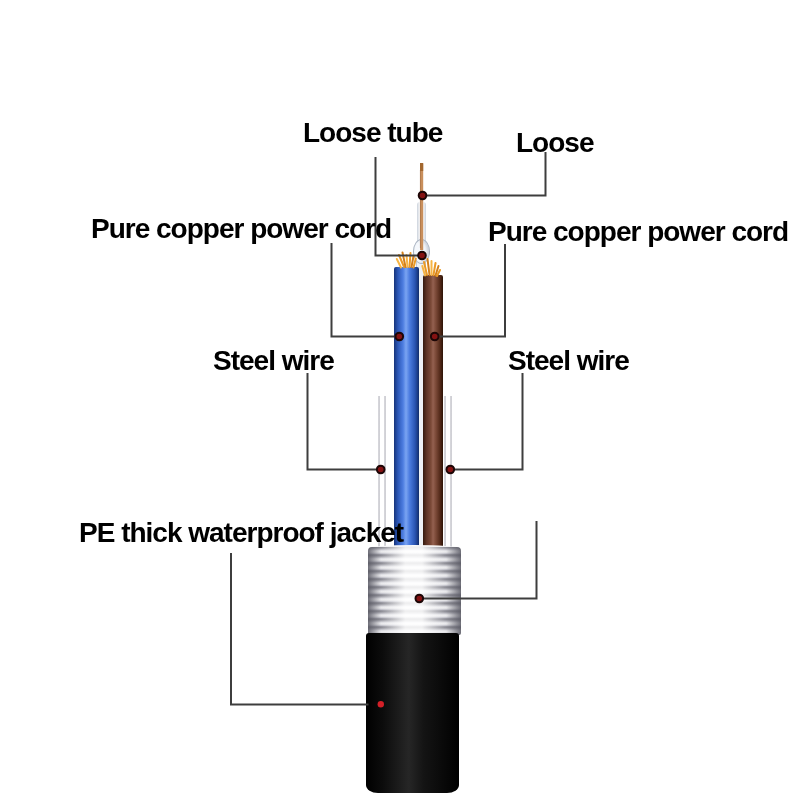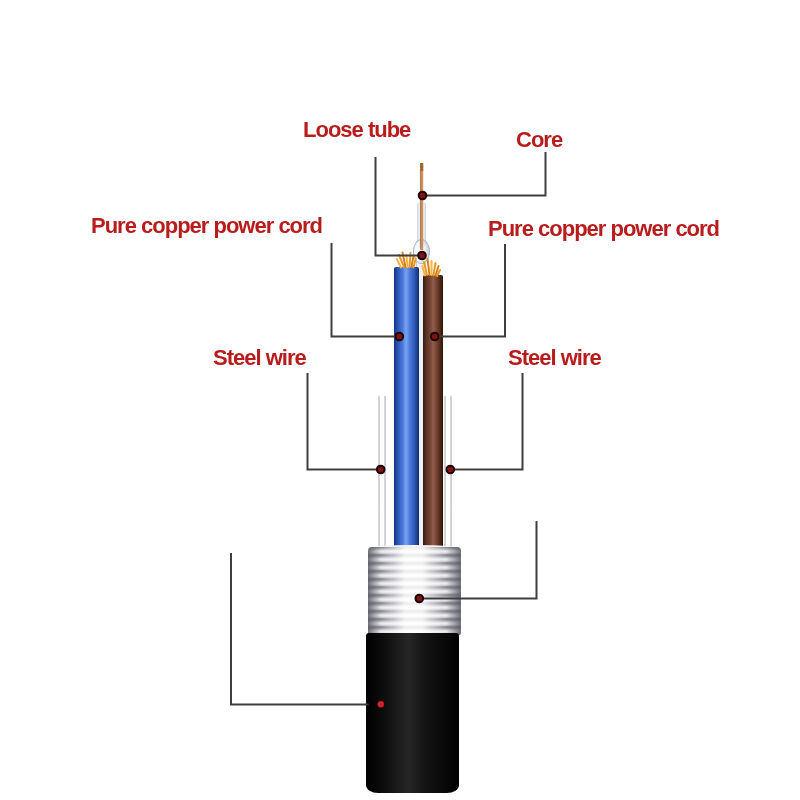--- a/index.html
+++ b/index.html
@@ -7,22 +7,22 @@
     position: relative;
     width: 800px;
     height: 800px;
     background: #ffffff;
     overflow: hidden;
     font-family: "Liberation Sans", sans-serif;
   }
   
   .callout {
     position: absolute;
-    color: #b91c1c;
-    font-size: 22px;
+    color: #000000;
+    font-size: 28px;
     font-weight: 700;
     letter-spacing: -1px;
     line-height: 1.05;
     white-space: nowrap;
   }
   
   .part { position: absolute; box-sizing: border-box; }
 
   .tube-neck {
     left: 416.5px; top: 202px; width: 9px; height: 42px;
@@ -150,19 +150,20 @@
     <circle class="dot" cx="422" cy="255.5" r="3.8"></circle>
     <circle class="dot" cx="399.3" cy="336.5" r="3.8"></circle>
     <circle class="dot" cx="434.7" cy="336.5" r="3.8"></circle>
     <circle class="dot" cx="380.7" cy="469.5" r="3.8"></circle>
     <circle class="dot" cx="450.3" cy="469.5" r="3.8"></circle>
     <circle class="dot" cx="419.3" cy="598.5" r="3.8"></circle>
     <circle class="dot-on-jacket" cx="380.8" cy="704.3" r="3.2"></circle>
   </svg>
 
   <div class="callout" style="left:303px; top:118px;">Loose tube</div>
-  <div class="callout" style="left:516px; top:128px;">Core</div>
+  <div class="callout" style="left:516px; top:128px;">Loose</div>
   <div class="callout" style="left:91px;  top:214px;">Pure copper power cord</div>
   <div class="callout" style="left:488px; top:217px;">Pure copper power cord</div>
   <div class="callout" style="left:213px; top:346px;">Steel wire</div>
   <div class="callout" style="left:508px; top:346px;">Steel wire</div>
+  <div class="callout" style="left:79px;  top:518px;">PE thick waterproof jacket</div>
 
 </div>
 
 </body></html>

